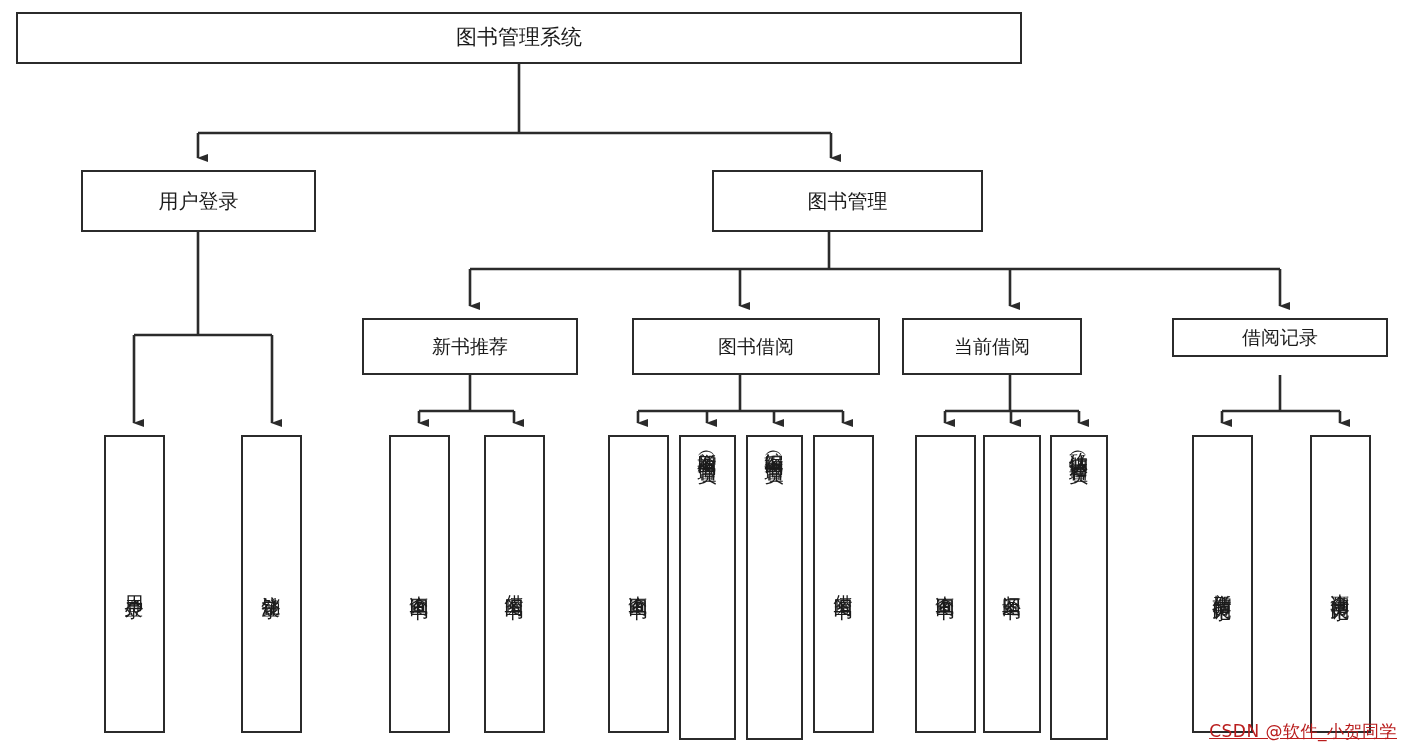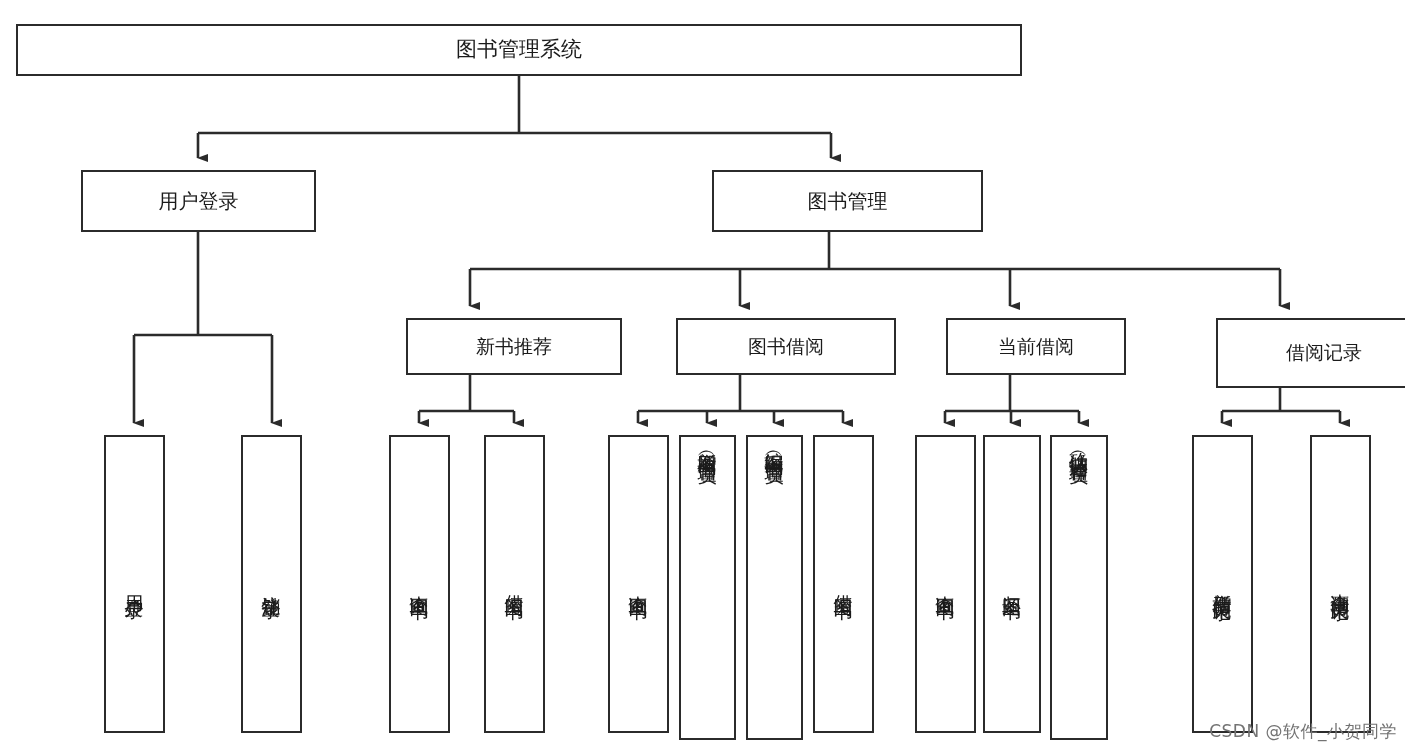--- a/index.html
+++ b/index.html
@@ -29,44 +29,45 @@
     background: #ffffff;
     display: flex;
     align-items: center;
     justify-content: center;
     text-align: center;
     line-height: 1.22;
     color: #1b1b1b;
   }
   .node.level0 { font-size: 21px; }
   .node.level1 { font-size: 20px; }
-  .node.level2 { font-size: 19px; margin-left: 44px; }
+  .node.level2 { font-size: 19px; }
   .node.leaf  { font-size: 19px; }
   .node.leaf .vlabel {
     writing-mode: vertical-rl;
     text-orientation: upright;
     letter-spacing: 2px;
     white-space: nowrap;
     line-height: 1;
   }
   .svg-links {
     position: absolute;
     left: 0; top: 0;
     width: 1405px;
     height: 747px;
     pointer-events: none;
   }
   .watermark {
     position: absolute;
     right: 8px;
     bottom: 4px;
     font-size: 17px;
-    color: #737373;
+    color: #b91c1c;
     white-space: nowrap;
     letter-spacing: 0.5px;
+    text-decoration: underline;
   }
 </style>
 </head>
 <body>
 
 <div id="diagram">
 
   <svg class="svg-links" width="1405" height="747" viewBox="0 0 1405 747">
     <defs>
       <marker id="arrowhead" markerWidth="9" markerHeight="11" refX="4.5" refY="10" orient="auto" markerUnits="userSpaceOnUse">
@@ -110,41 +111,41 @@
       <path d="M1011,411 L1011,423" marker-end="url(#arrowhead)"></path>
       <path d="M1079,411 L1079,423" marker-end="url(#arrowhead)"></path>
 
       <path d="M1280,375 L1280,411"></path>
       <path d="M1222,411 L1340,411"></path>
       <path d="M1222,411 L1222,423" marker-end="url(#arrowhead)"></path>
       <path d="M1340,411 L1340,423" marker-end="url(#arrowhead)"></path>
     </g>
   </svg>
 
-  <div class="node level0" style="left:16px; top:24px; width:1006px; height:52px;">
+  <div class="node level0" style="left:16px; top:12px; width:1006px; height:52px;">
     <span>图书管理系统</span>
   </div>
 
   <div class="node level1" style="left:81px; top:170px; width:235px; height:62px;">
     <span>用户登录</span>
   </div>
   <div class="node level1" style="left:712px; top:170px; width:271px; height:62px;">
     <span>图书管理</span>
   </div>
 
   <div class="node level2" style="left:362px; top:318px; width:216px; height:57px;">
     <span>新书推荐</span>
   </div>
-  <div class="node level2" style="left:632px; top:318px; width:220px; height:57px;">
+  <div class="node level2" style="left:632px; top:318px; width:248px; height:57px;">
     <span>图书借阅</span>
   </div>
   <div class="node level2" style="left:902px; top:318px; width:180px; height:57px;">
     <span>当前借阅</span>
   </div>
-  <div class="node level2" style="left:1172px; top:318px; width:216px; height:70px;">
+  <div class="node level2" style="left:1172px; top:318px; width:216px; height:39px;">
     <span>借阅记录</span>
   </div>
 
   <div class="node leaf" style="left:104px; top:435px; width:61px; height:298px;">
     <span class="vlabel">用户登录</span>
   </div>
   <div class="node leaf" style="left:241px; top:435px; width:61px; height:298px;">
     <span class="vlabel">注销登录</span>
   </div>
 

